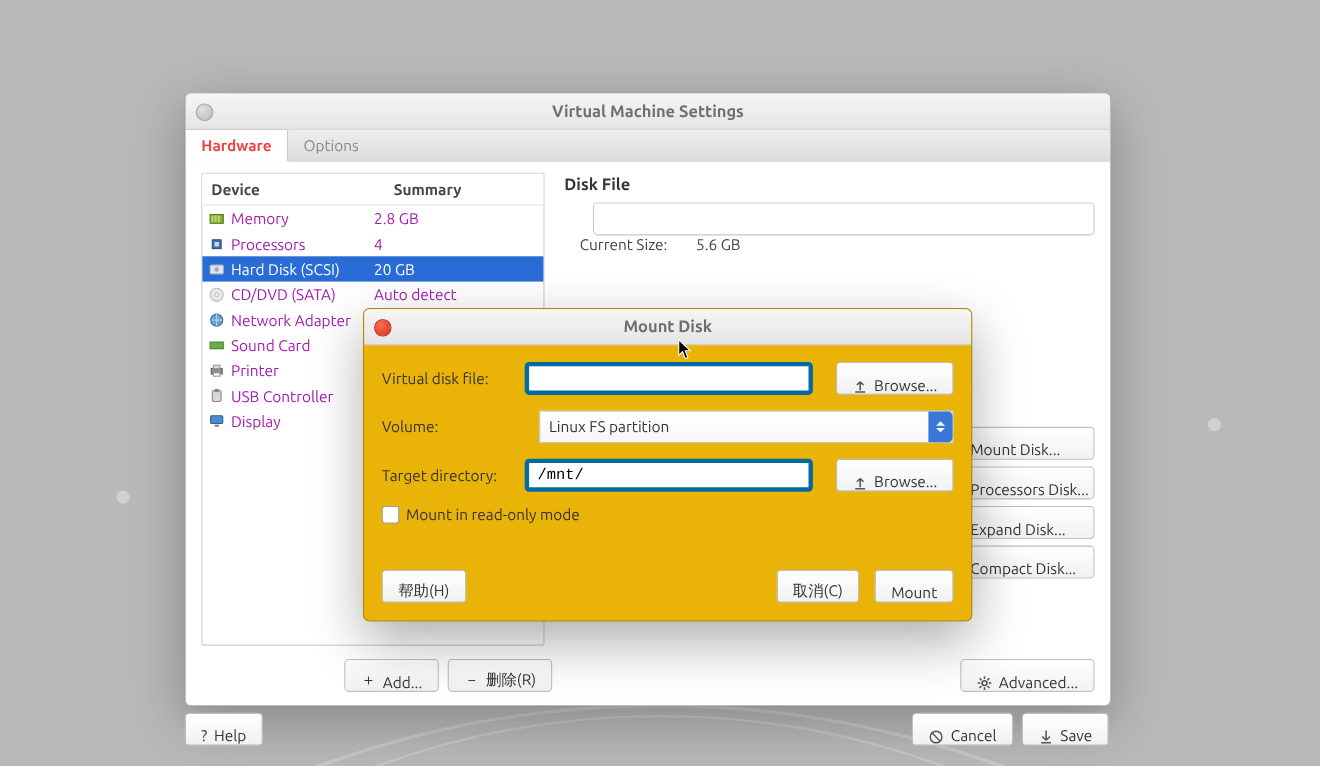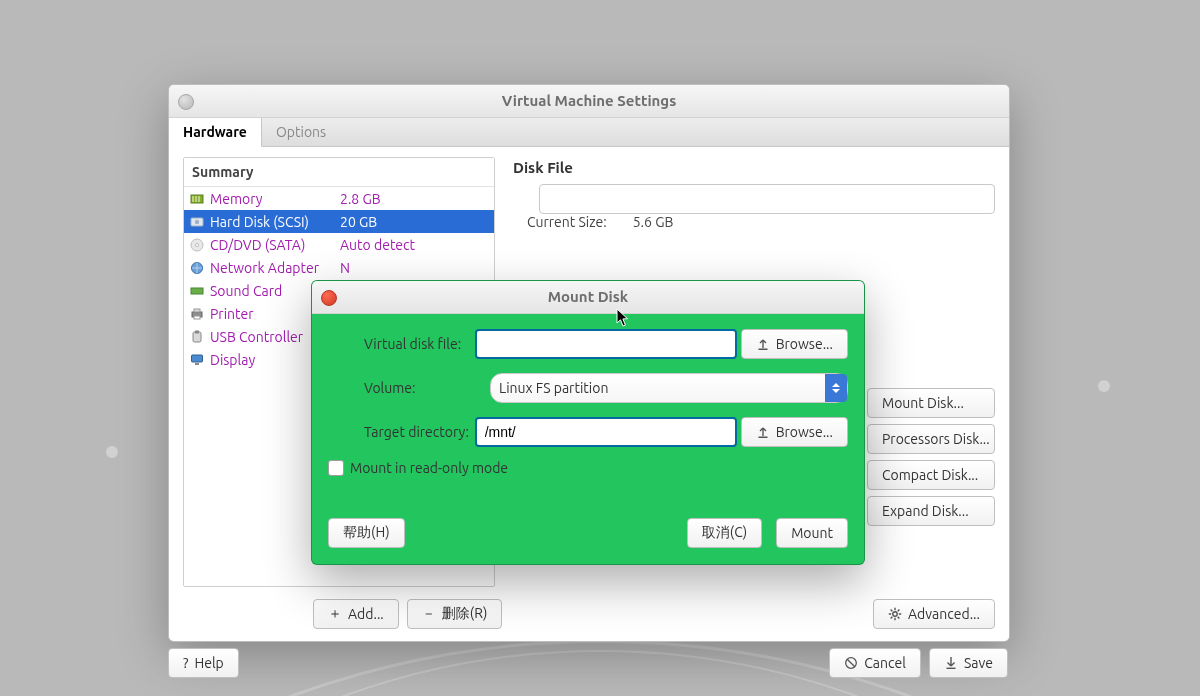--- a/index.html
+++ b/index.html
@@ -95,21 +95,21 @@
     padding: 0 14px;
     line-height: 28px;
     color: #888;
     cursor: pointer;
   }
   .tabs .tab.active {
     background: #ffffff;
     border: 1px solid #c7c7c7;
     border-bottom-color: #ffffff;
     margin: -1px 0 -1px -1px;
-    color: #000000;
+    color: #ef4444;
     font-weight: 600;
     text-align: center;
   }
 
   .window-body {
     background: #ffffff;
     padding: 10px 14px 12px 14px;
   }
 
   .main-area {
@@ -200,21 +200,21 @@
     width: 128px;
     margin-left: auto;
     display: flex;
     flex-direction: column;
     row-gap: 6px;
     margin-top: 158px;
   }
 
   .btn {
     display: inline-flex;
-    align-items: center;
+    align-items: flex-end;
     justify-content: center;
     height: 30px;
     padding: 0 14px;
     border: 1px solid #bfbfbf;
     border-radius: 4px;
     background: linear-gradient(#ffffff, #f1f1f1);
     color: #333;
     font-size: 14px;
     cursor: pointer;
     user-select: none;
@@ -238,62 +238,62 @@
     width: 840px;
     top: 648px;
     display: flex;
     column-gap: 8px;
   }
   .footer-row .spacer { flex: 1; }
 
   
   .modal {
     position: absolute;
-    left: 311px;
+    left: 330px;
     top: 280px;
     width: 552px;
-    background: #22c55e;
+    background: #eab308;
     border: 1px solid rgba(0,0,0,0.25);
     border-radius: 6px;
     box-shadow: 0 18px 48px rgba(0,0,0,0.32);
     overflow: hidden;
     z-index: 10;
   }
   .modal .mbody {
     padding: 14px 16px 16px 16px;
   }
   .form-row {
     display: flex;
     align-items: center;
-    column-gap: 4px;
+    column-gap: 21px;
     margin-bottom: 12px;
     height: 32px;
-    margin-left: 36px;
   }
   .form-row .flabel {
     width: 122px;
     text-align: left;
     font-size: 14px;
     color: #333;
   }
   .tinput {
     height: 30px;
-    border: 2px solid #0369a1;
+    border: 4px solid #0369a1;
     border-radius: 4px;
     padding: 0 8px;
     font-size: 14px;
     background: #fff;
     box-sizing: border-box;
     flex: 1;
+    font-family: Liberation Mono, monospace;
   }
   .combo {
     position: relative;
     height: 30px;
     border: 1px solid #c9c9c9;
-    border-radius: 12px;
+    border-radius: 0;
     background: linear-gradient(#ffffff, #f6f6f6);
     box-sizing: border-box;
     flex: 1;
     display: flex;
     align-items: center;
     padding: 0 8px;
     font-size: 14px;
     color: #333;
   }
   .combo .chev-cap {
@@ -368,38 +368,51 @@
   <div class="tabs">
     <div class="tab active">Hardware</div>
     <div class="tab">Options</div>
   </div>
 
   <div class="window-body">
     <div class="main-area">
 
       <div class="device-panel">
         <div class="device-head">
+          <div class="col-d">Device</div>
           <div class="col-s">Summary</div>
         </div>
 
         <div class="device-row">
           <div class="col-d">
               <span class="dev-icon">
                 <svg viewBox="0 0 14 14">
                   <rect x="1" y="3" width="12" height="8" fill="#7fae2e" stroke="#5a7f1f"></rect>
                   <rect x="2" y="4" width="2" height="6" fill="#bed27e"></rect>
                   <rect x="5" y="4" width="2" height="6" fill="#bed27e"></rect>
                   <rect x="8" y="4" width="2" height="6" fill="#bed27e"></rect>
                 </svg>
               </span>
               <span>Memory</span>
             </div>
           <div class="col-s">2.8 GB</div>
         </div>
 
+        <div class="device-row">
+          <div class="col-d">
+              <span class="dev-icon">
+                <svg viewBox="0 0 14 14">
+                  <rect x="3" y="3" width="8" height="8" fill="#3a6fb5" stroke="#2a4f82"></rect>
+                  <rect x="5" y="5" width="4" height="4" fill="#c9ddf7"></rect>
+                </svg>
+              </span>
+              <span>Processors</span>
+            </div>
+          <div class="col-s">4</div>
+        </div>
 
         <div class="device-row selected">
           <div class="col-d">
               <span class="dev-icon">
                 <svg viewBox="0 0 14 14">
                   <rect x="1" y="3" width="12" height="8" rx="1" fill="#dfe7f0" stroke="#9fb1c4"></rect>
                   <circle cx="7" cy="7" r="2.2" fill="#9fb1c4"></circle>
                 </svg>
               </span>
               <span>Hard Disk (SCSI)</span>
@@ -498,24 +511,24 @@
         </div>
 
         <div class="side-button-stack">
           <div class="btn" style="justify-content:flex-start;">
               <span>Mount Disk...</span>
             </div>
           <div class="btn" style="justify-content:flex-start;">
               <span>Processors Disk...</span>
             </div>
           <div class="btn" style="justify-content:flex-start;">
+              <span>Expand Disk...</span>
+            </div>
+          <div class="btn" style="justify-content:flex-start;">
               <span>Compact Disk...</span>
-            </div>
-          <div class="btn" style="justify-content:flex-start;">
-              <span>Expand Disk...</span>
             </div>
         </div>
       </div>
     </div>
 
     <div class="toolbar-row">
       <div class="btn">
         <span class="ic">＋</span>
         <span>Add...</span>
       </div>

